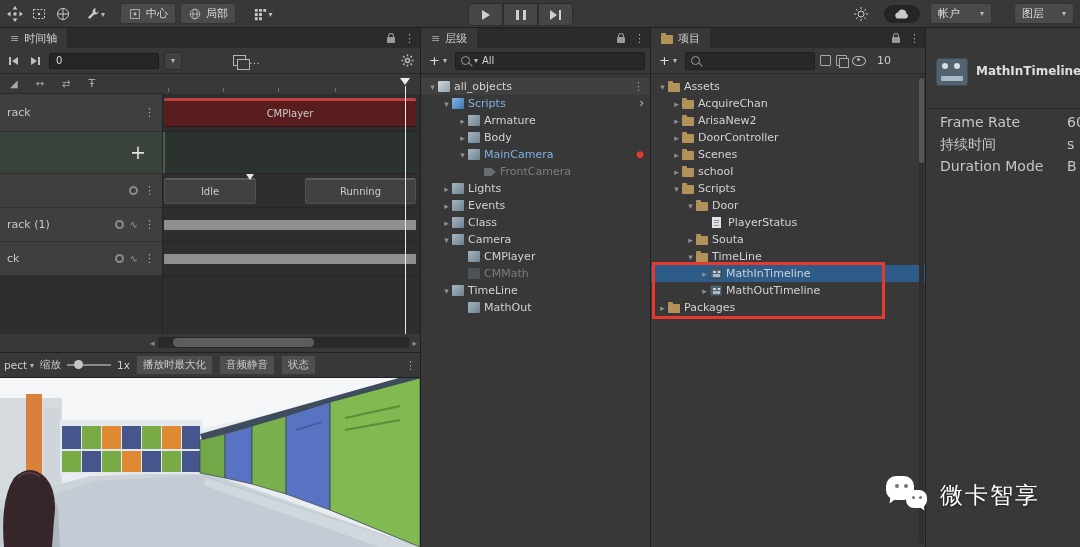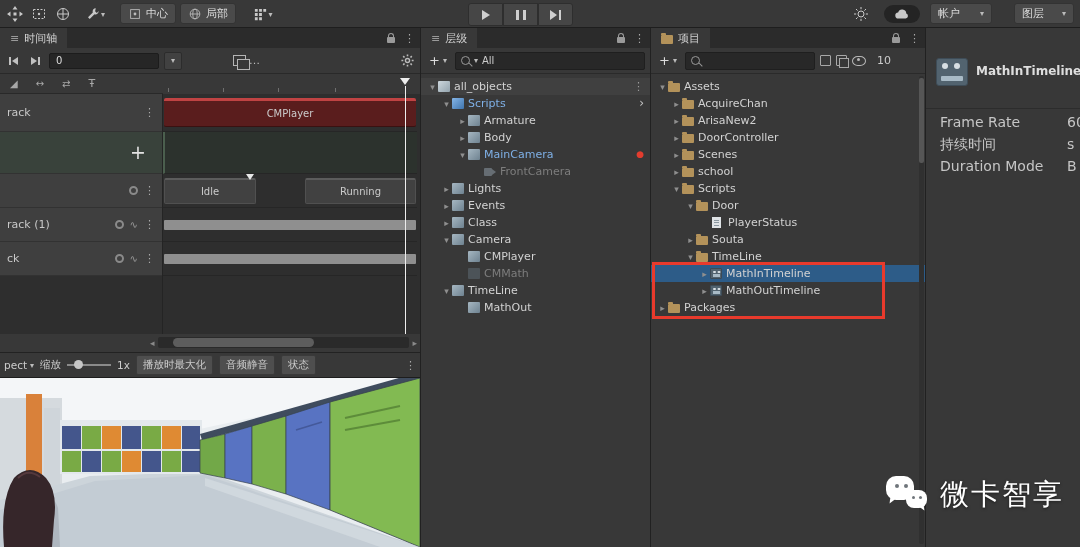--- a/index.html
+++ b/index.html
@@ -138,21 +138,21 @@
 
   
   .watermark{position:absolute;left:884px;top:468px;width:196px;height:54px;display:flex;align-items:center;gap:10px;z-index:40;color:#fff}
   .wm-icon{position:relative;width:46px;height:42px;flex:none}
   .b1{position:absolute;left:2px;top:2px;width:28px;height:24px;background:#fff;border-radius:10px}
   .b1::before{content:"";position:absolute;left:9px;top:8px;width:4px;height:4px;border-radius:50%;background:#6f757b;box-shadow:9px 0 0 #6f757b}
   .b1::after{content:"";position:absolute;left:4px;bottom:-4px;border-top:7px solid #fff;border-right:7px solid transparent;transform:rotate(8deg)}
   .b2{position:absolute;left:22px;top:16px;width:21px;height:18px;background:#fff;border-radius:8px}
   .b2::before{content:"";position:absolute;left:6px;top:6px;width:3px;height:3px;border-radius:50%;background:#6f757b;box-shadow:7px 0 0 #6f757b}
   .b2::after{content:"";position:absolute;right:3px;bottom:-3px;border-top:6px solid #fff;border-left:6px solid transparent;transform:rotate(-8deg)}
-  .wm-text{font-size:29px;letter-spacing:2px;text-shadow:0 1px 3px rgba(0,0,0,.55);white-space:nowrap}
+  .wm-text{font-size:23px;letter-spacing:2px;text-shadow:0 1px 3px rgba(0,0,0,.55);white-space:nowrap}
 </style>
 </head>
 <body>
 
 <div class="topbar">
   <div class="tico" style="left:6px">
     <svg width="16" height="16" viewBox="0 0 16 16">
         <path d="M8 0l2.5 3.5h-5zM8 16l-2.5-3.5h5zM0 8l3.5-2.5v5zM16 8l-3.5 2.5v-5zM6.5 6.5h3v3h-3z" fill="#c8c8c8"></path>
       </svg>
   </div>

